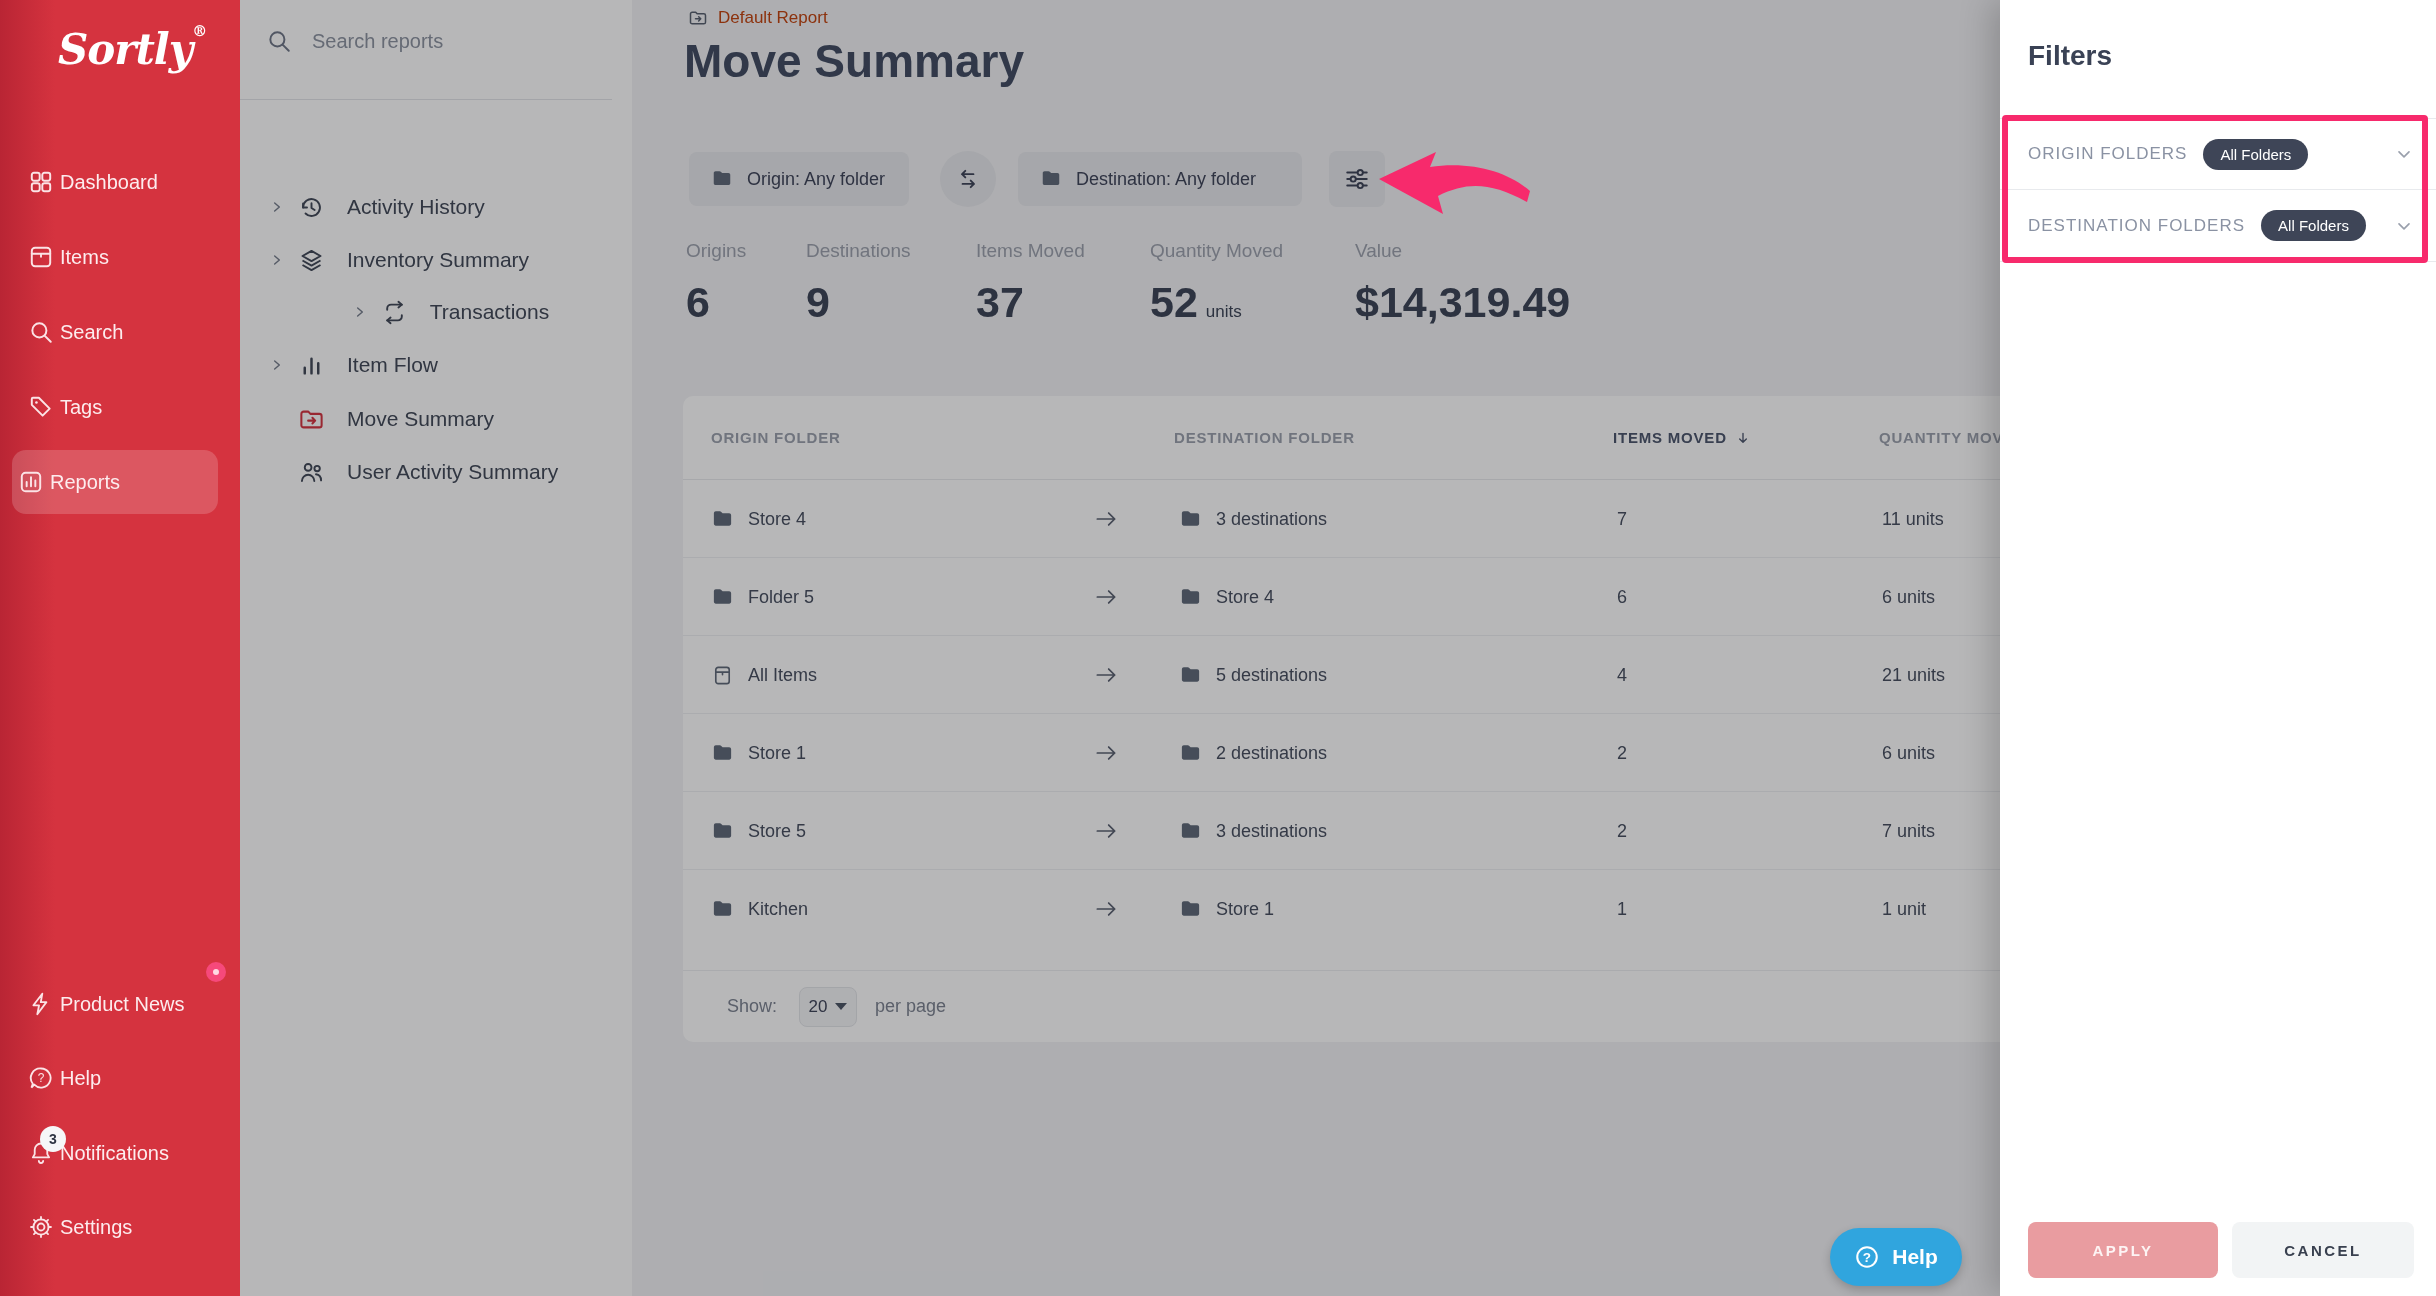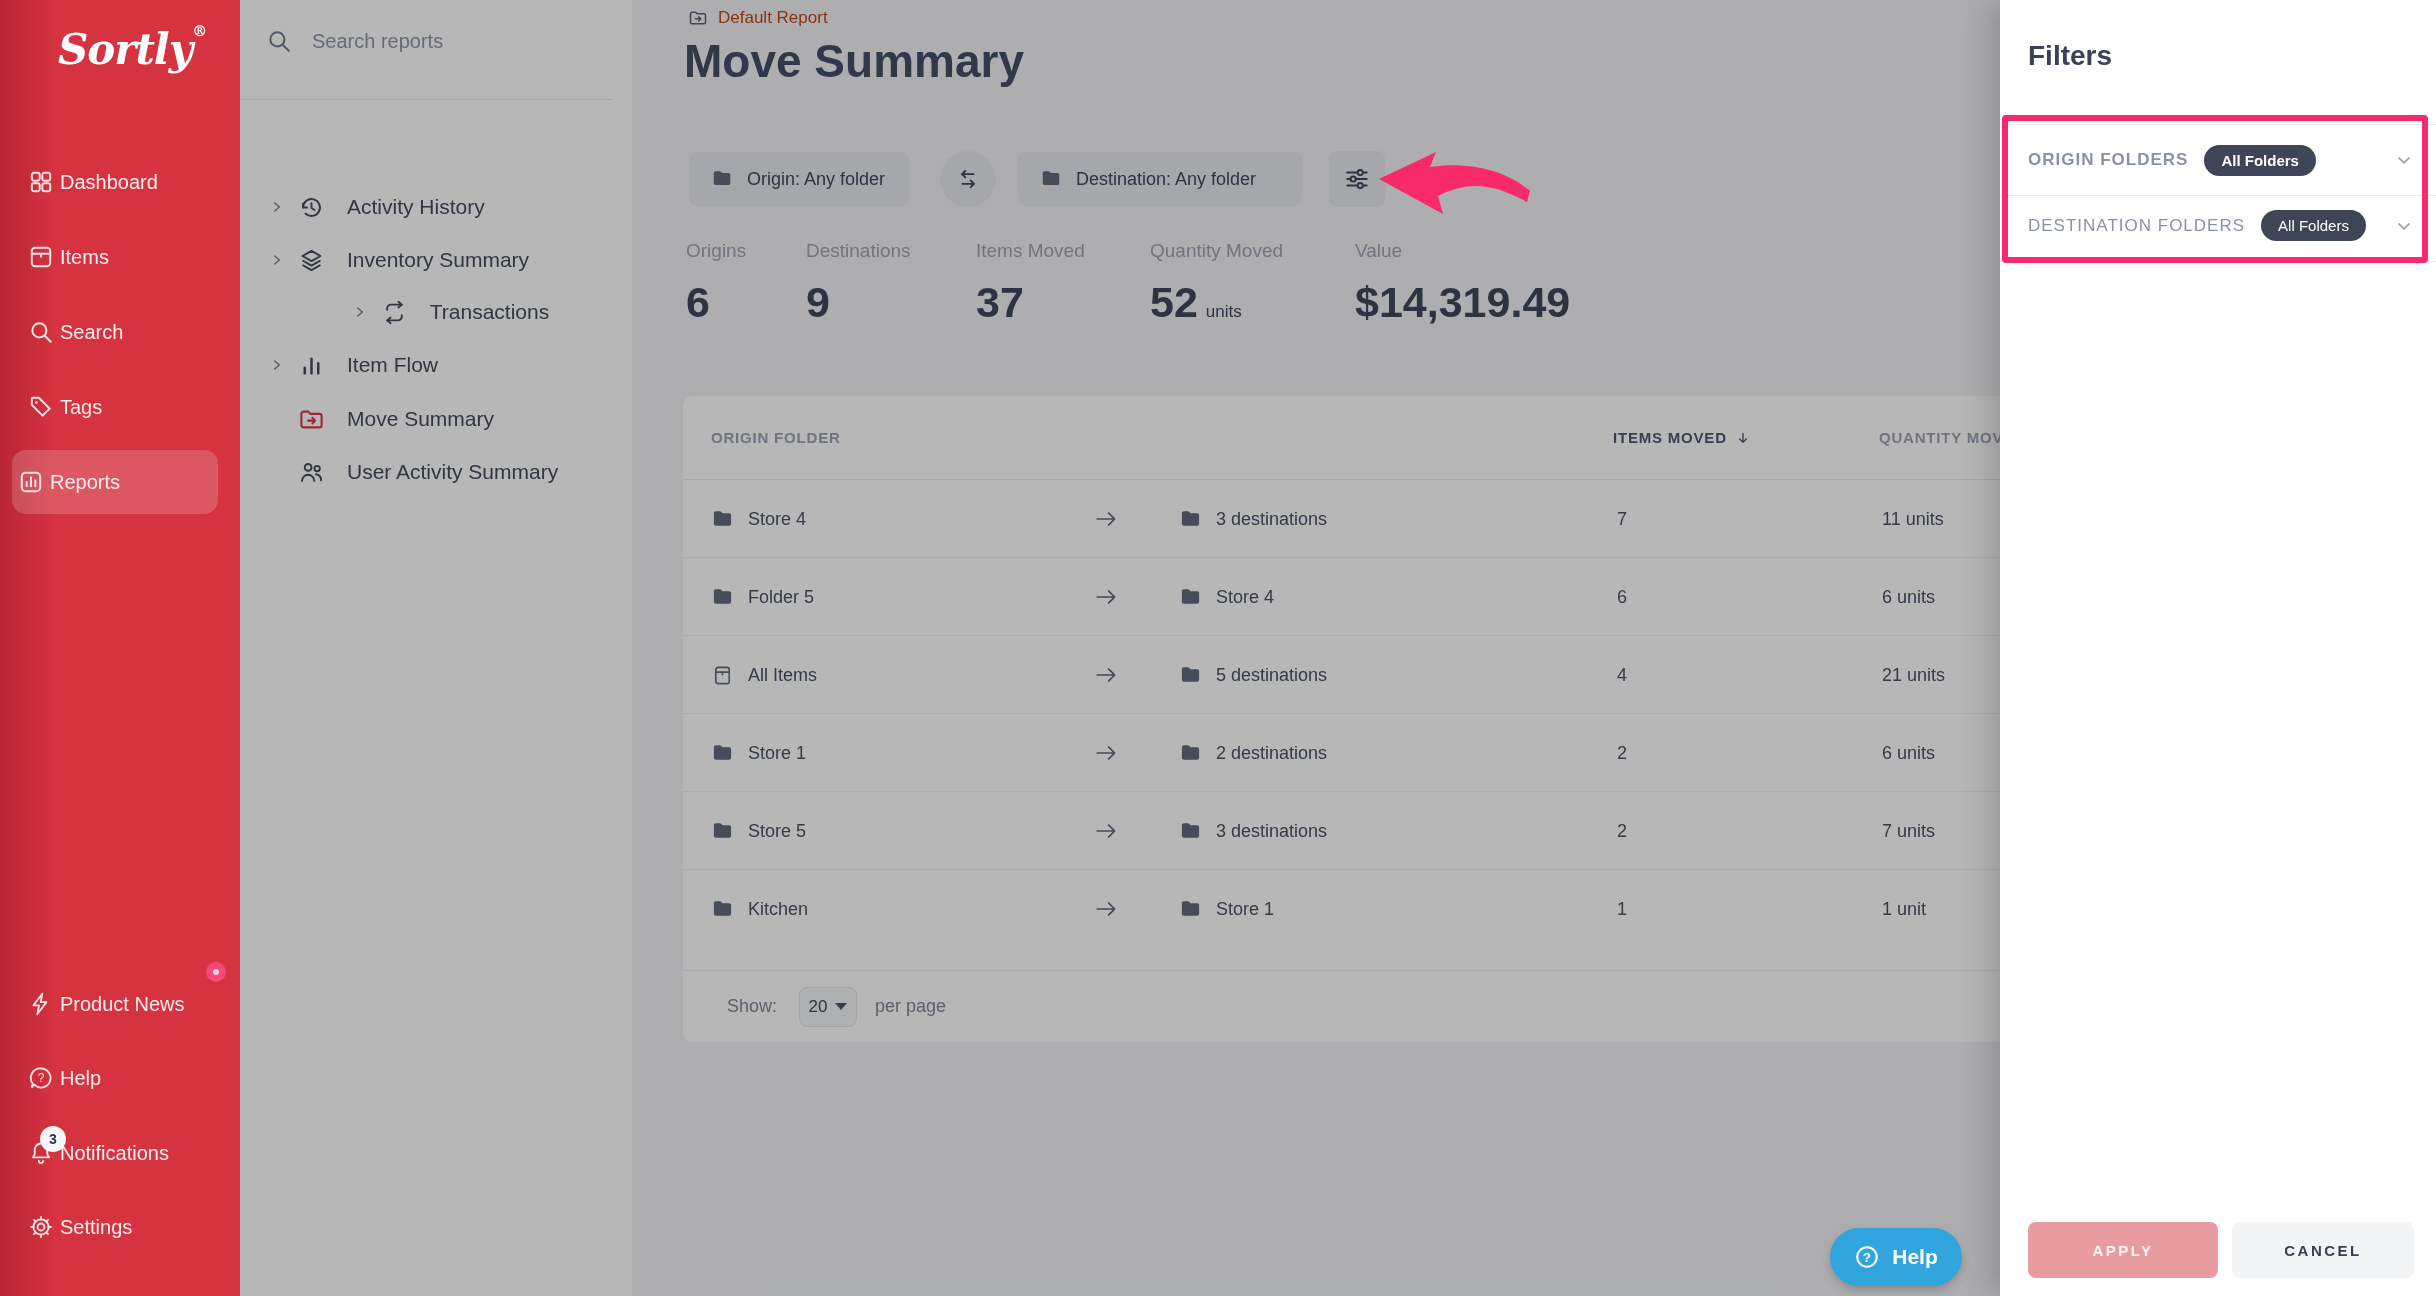--- a/index.html
+++ b/index.html
@@ -261,20 +261,21 @@
   </div>
   <div class="stat" style="left:723px;">
     <div class="slabel">Value</div>
     <div class="svalue">
         <span>$14,319.49</span>
       </div>
   </div>
 
   <div id="table-card">
     <div class="th" style="left:28px;">Origin Folder</div>
+    <div class="th" style="left:491px;">Destination Folder</div>
     <div class="th sorted" style="left:930px;">
         <span>Items Moved</span>
       <svg viewBox="0 0 24 24" fill="none" stroke="currentColor" stroke-width="2" stroke-linecap="round" stroke-linejoin="round">
           <path d="M12 5v13M7 13.5 12 18.5l5-5"></path>
         </svg>
     </div>
     <div class="th" style="left:1196px;">Quantity Moved</div>
     <div class="thead-divider"></div>
 
     <div class="trow" style="top:84px;">
@@ -528,21 +529,21 @@
   <svg viewBox="0 0 24 24" fill="none" stroke="currentColor" stroke-width="1.9">
       <circle cx="12" cy="12" r="9"></circle>
       <text x="12" y="16.2" text-anchor="middle" font-size="12.5" font-weight="bold" font-family="Liberation Sans, sans-serif" fill="currentColor" stroke="none">?</text>
     </svg>
   <span>Help</span>
 </div>
 
 <div id="filters-panel">
   <div class="fp-title">Filters</div>
 
-  <div class="fp-row first" style="top:124px;font-weight:bold;">
+  <div class="fp-row first" style="top:118px;">
     <span class="fp-label">Origin Folders</span>
     <span class="fp-pill">All Folders</span>
     <svg class="fp-chevron" viewBox="0 0 24 24" fill="none" stroke="currentColor" stroke-width="2" stroke-linecap="round" stroke-linejoin="round">
         <path d="M6 9.5l6 6 6-6"></path>
       </svg>
   </div>
   <div class="fp-row" style="top:190px;">
     <span class="fp-label">Destination Folders</span>
     <span class="fp-pill">All Folders</span>
     <svg class="fp-chevron" viewBox="0 0 24 24" fill="none" stroke="currentColor" stroke-width="2" stroke-linecap="round" stroke-linejoin="round">

